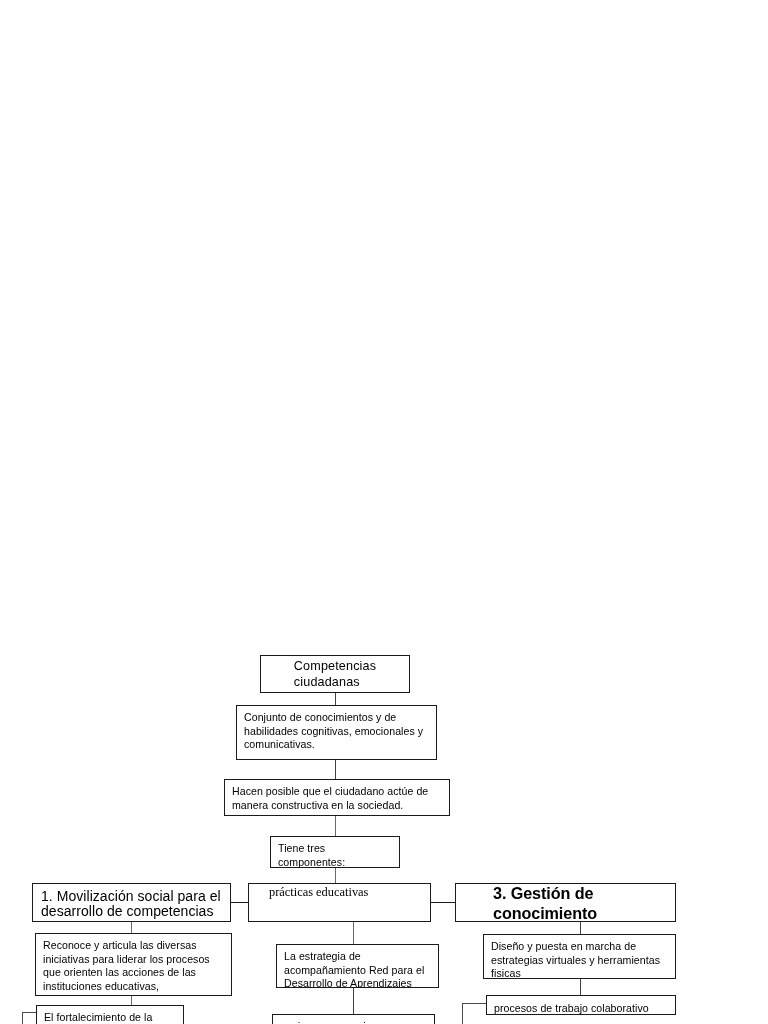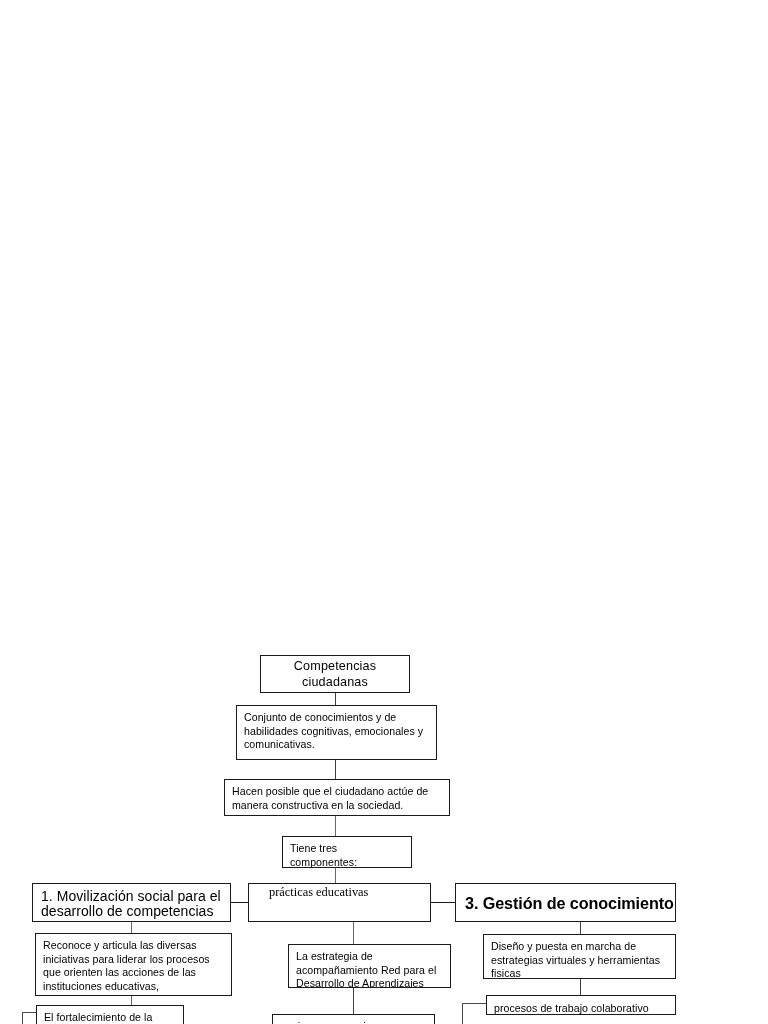--- a/index.html
+++ b/index.html
@@ -39,21 +39,20 @@
   .node .txt {
     display: block;
     white-space: pre-line;
   }
 
   
   .n-root {
     display: flex;
     align-items: center;
     justify-content: center;
-    text-align: center;
   }
   .n-root .txt {
     font-size: 12.6px;
     line-height: 16.5px;
     letter-spacing: .15px;
   }
 
   
   .n-desc .txt {
     font-size: 10.6px;
@@ -83,20 +82,21 @@
     font-size: 12.4px;
     line-height: 16.5px;
     padding: 5px 0 0 6px;
     text-indent: 14px;
   }
 
   
   .n-comp3 {
     display: flex;
     align-items: center;
+    padding-left: 28px;
   }
   .n-comp3 .txt {
     font-size: 16.2px;
     line-height: 20px;
     font-weight: bold;
     padding-left: 9px;
     letter-spacing: -.1px;
   }
 
   
@@ -174,21 +174,21 @@
     <span class="txt"> Conjunto de conocimientos y de
 habilidades cognitivas, emocionales y
 comunicativas.</span>
   </div>
 
   <div class="node n-desc" style="left:224px; top:779px; width:226px; height:37px;">
     <span class="txt">Hacen posible que el ciudadano actúe de
 manera constructiva en la sociedad.</span>
   </div>
 
-  <div class="node n-desc" style="left:282px; top:836px; width:130px; height:32px;">
+  <div class="node n-desc" style="left:270px; top:836px; width:130px; height:32px;">
     <span class="txt">Tiene tres componentes:</span>
   </div>
 
   <div class="node n-comp1" style="left:32px; top:883px; width:199px; height:39px;">
     <span class="txt">1. Movilización social para el
 desarrollo de competencias
 ciudadanas</span>
   </div>
 
   <div class="node n-comp2" style="left:248px; top:883px; width:183px; height:39px;">
@@ -204,21 +204,21 @@
 iniciativas para liderar los procesos
 que orienten las acciones de las
 instituciones educativas,</span>
   </div>
 
   <div class="node n-desc" style="left:36px; top:1005px; width:148px; height:34px;">
     <span class="txt">El fortalecimiento de la
 gestión interessctorial</span>
   </div>
 
-  <div class="node n-desc" style="left:288px; top:944px; width:163px; height:44px;">
+  <div class="node n-desc" style="left:276px; top:944px; width:163px; height:44px;">
     <span class="txt">La estrategia de
 acompañamiento Red para el
 Desarrollo de Aprendizajes</span>
   </div>
 
   <div class="node n-desc" style="left:272px; top:1014px; width:163px; height:28px;">
     <span class="txt" style="padding-left:10px;">mejorar sus propias</span>
   </div>
 
   <div class="node n-desc" style="left:483px; top:934px; width:193px; height:45px;">

